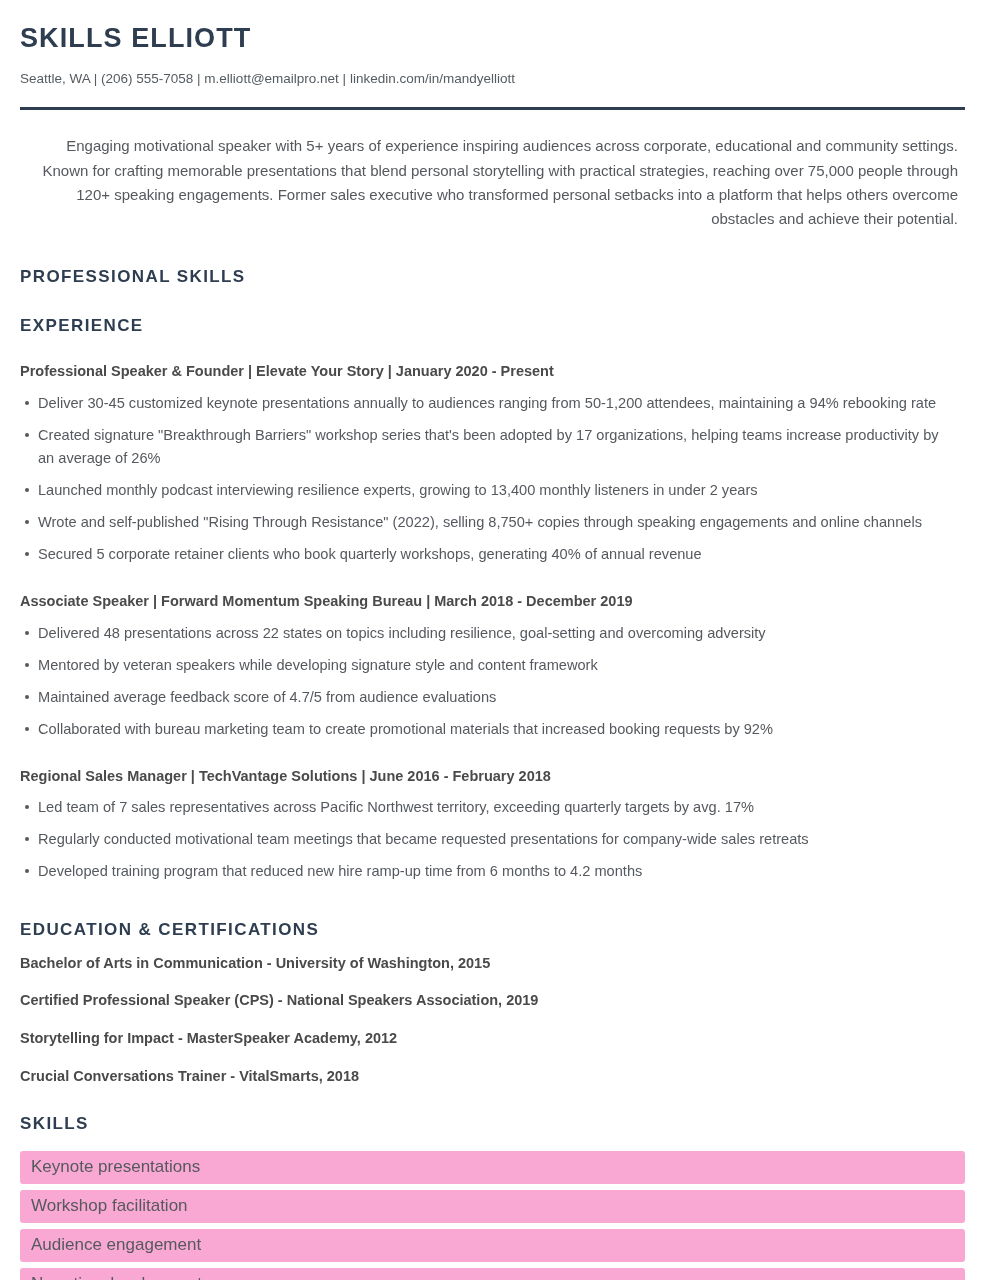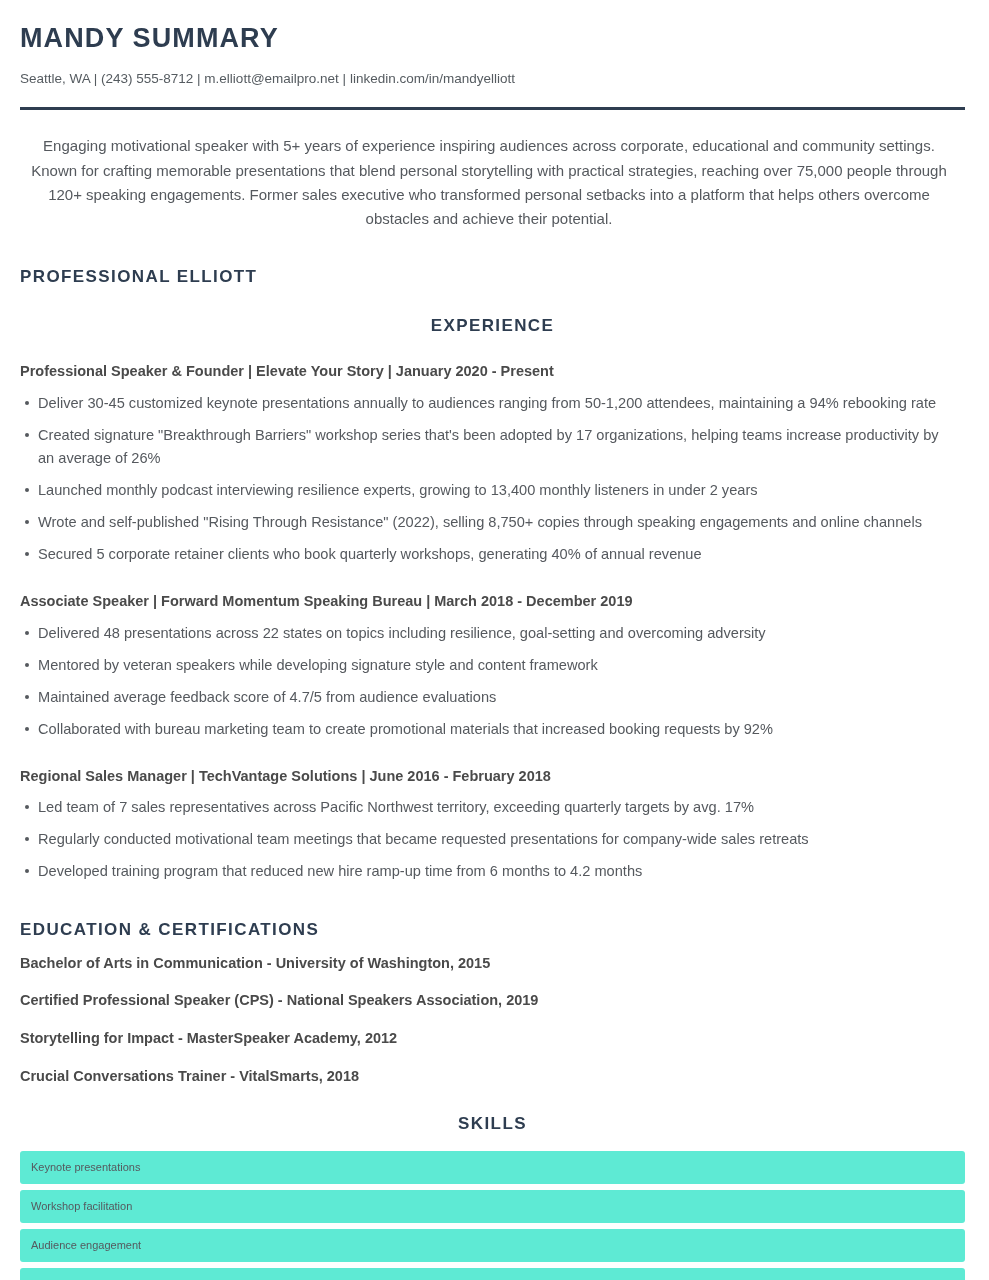--- a/index.html
+++ b/index.html
@@ -43,33 +43,33 @@
     width: 945px;
   }
 
   
   .summary {
     font-size: 15px;
     line-height: 1.62;
     color: #55595e;
     margin: 24px 0 0 0;
     width: 938px;
-    text-align: center;
+    text-align: right;
   }
 
   
   .section-heading {
     font-size: 17px;
     font-weight: bold;
     letter-spacing: 1.4px;
     color: #2e3d50;
     margin: 36px 0 0 0;
     line-height: 1.2;
   }
-  .section-heading.tight { margin-top: 28px; text-align: center; }
+  .section-heading.tight { margin-top: 28px; }
 
   
   .job { margin-top: 16px; }
   .job-title {
     font-size: 14.5px;
     font-weight: bold;
     color: #4a4a4a;
     margin: 26px 0 0 0;
     line-height: 1.35;
   }
@@ -104,44 +104,44 @@
     font-size: 14.5px;
     font-weight: bold;
     color: #4a4a4a;
     line-height: 1.35;
     margin-bottom: 18px;
   }
 
   
   .skills-list { margin-top: 16px; }
   .skill-bar {
-    background: #5eead4;
+    background: #f9a8d4;
     border-radius: 3px;
     height: 33px;
     width: 945px;
     display: flex;
     align-items: center;
     padding-left: 11px;
     margin-bottom: 6px;
-    font-size: 11px;
+    font-size: 17px;
     color: #55595e;
   }
 </style>
 </head>
 <body>
 
 <div class="page">
 
-  <h1 class="name">MANDY SUMMARY</h1>
-  <p class="contact">Seattle, WA | (243) 555-8712 | m.elliott@emailpro.net | linkedin.com/in/mandyelliott</p>
+  <h1 class="name">SKILLS ELLIOTT</h1>
+  <p class="contact">Seattle, WA | (206) 555-7058 | m.elliott@emailpro.net | linkedin.com/in/mandyelliott</p>
   <div class="top-rule"></div>
 
   <p class="summary">Engaging motivational speaker with 5+ years of experience inspiring audiences across corporate, educational and community settings. Known for crafting memorable presentations that blend personal storytelling with practical strategies, reaching over 75,000 people through 120+ speaking engagements. Former sales executive who transformed personal setbacks into a platform that helps others overcome obstacles and achieve their potential.</p>
 
-  <h2 class="section-heading">PROFESSIONAL ELLIOTT</h2>
+  <h2 class="section-heading">PROFESSIONAL SKILLS</h2>
 
   <h2 class="section-heading tight">EXPERIENCE</h2>
 
   <div class="job">
     <div class="job-title">Professional Speaker &amp; Founder | Elevate Your Story | January 2020 - Present</div>
     <ul class="bullets">
       <li>Deliver 30-45 customized keynote presentations annually to audiences ranging from 50-1,200 attendees, maintaining a 94% rebooking rate</li>
       <li>Created signature "Breakthrough Barriers" workshop series that's been adopted by 17 organizations, helping teams increase productivity by an average of 26%</li>
       <li>Launched monthly podcast interviewing resilience experts, growing to 13,400 monthly listeners in under 2 years</li>
       <li>Wrote and self-published "Rising Through Resistance" (2022), selling 8,750+ copies through speaking engagements and online channels</li>

